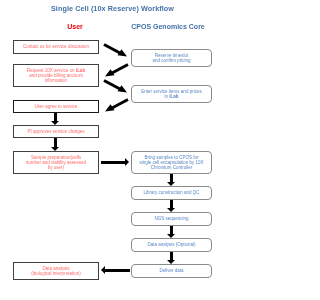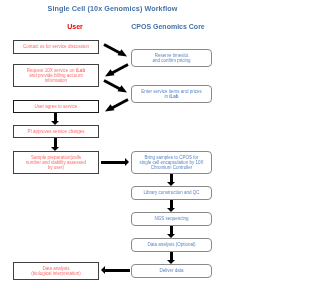--- a/index.html
+++ b/index.html
@@ -81,21 +81,21 @@
   }
 
   
   .diag{position:absolute;}
 </style>
 </head>
 <body>
 
 <div id="root">
 
-  <div class="title">Single Cell (10x Genomics) Workflow</div>
+  <div class="title">Single Cell (10x Reserve) Workflow</div>
 
   <div class="col-head user">User</div>
   <div class="col-head core">CPOS Genomics Core</div>
 
   <div class="box box-user" style="left:13px;top:40px;width:86px;height:14px;">
     <span class="t">Contact us for service discussion</span>
   </div>
 
   <div class="box box-user" style="left:13px;top:64px;width:86px;height:23px;">
     <span class="t">

